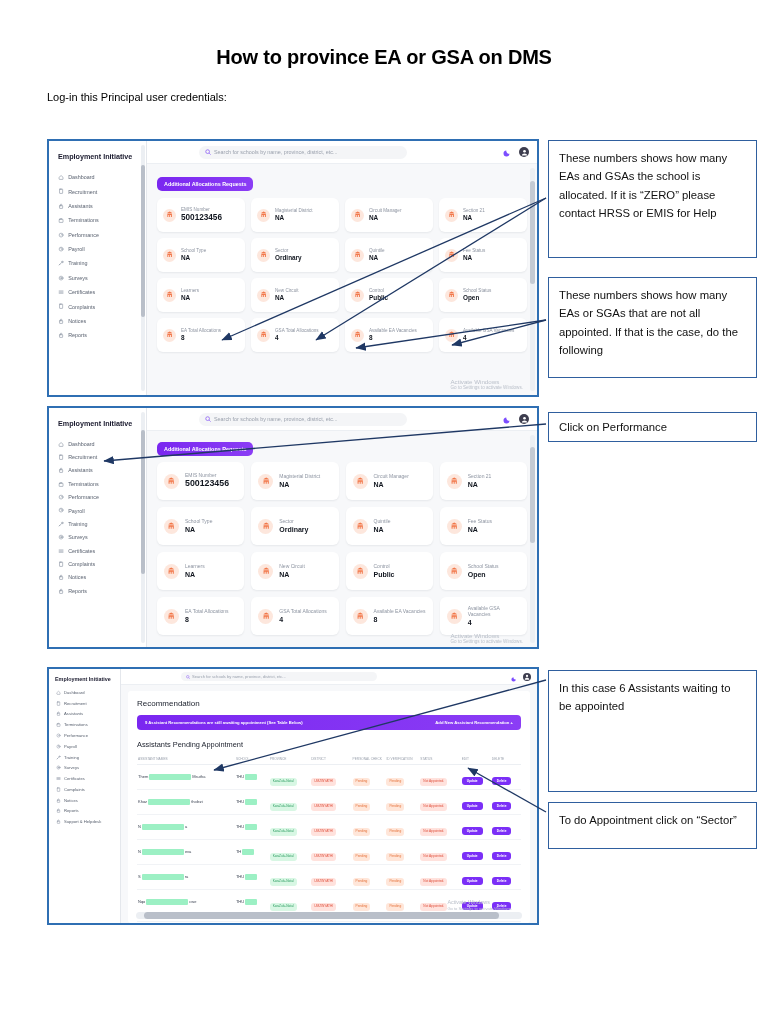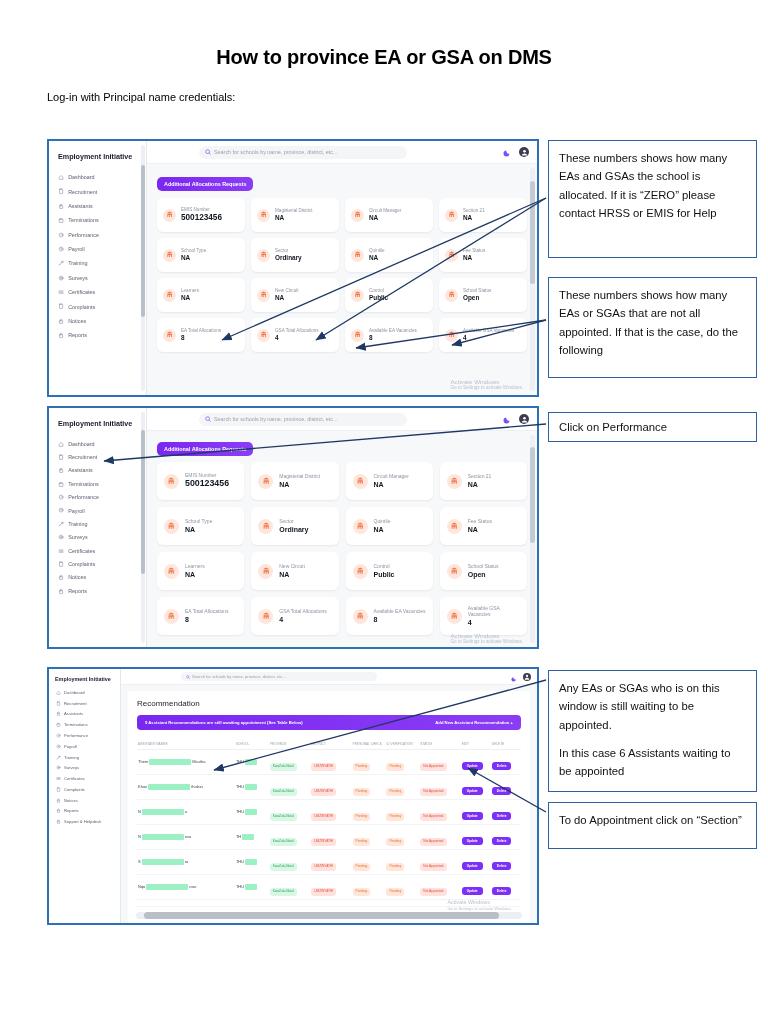--- a/index.html
+++ b/index.html
@@ -222,21 +222,21 @@
   .callout p { margin: 0; }
   .callout p + p { margin-top: 10px; }
 
   
   .arrows { position: absolute; inset: 0; pointer-events: none; z-index: 4; }
 </style>
 </head>
 <body>
 
 <div class="doc-title">How to province EA or GSA on DMS</div>
-<div class="doc-sub">Log-in with Principal name credentials:</div>
+<div class="doc-sub">Log-in this Principal user credentials:</div>
 
 <div class="panel" id="panel1" style="left:47px; top:139px; width:492px; height:258px;">
   <div class="app">
 
     <div class="sidebar" style="width:98px; padding:8px 0 0 0;">
       <div class="brand" style="font-size:7.2px; padding:3px 0 9px 9px;">Employment Initiative</div>
       <div id="p1nav">
           <div class="nav-item" style="font-size: 5.4px; padding: 4.1px 0px 4.1px 9px; gap: 4px;">
             <span class="nav-ico">
               <svg width="6.2" height="6.2" viewBox="0 0 16 16" fill="none" stroke="#8a93a3" stroke-width="1.6" stroke-linecap="round" stroke-linejoin="round">
@@ -1043,20 +1043,21 @@
           </span>
         </div>
       </div>
       <div class="content" style="padding:6px 7px 0 7px;">
         <div class="page-inner" style="padding:8px 9px 0 9px; border-radius:3px;">
           <div class="sec-title" style="font-size:8px; margin-bottom:7px;">Recommendation</div>
           <div class="banner" style="font-size:4.2px; padding:5px 8px; margin-bottom:10px;">
             <span>9 Assistant Recommendations are still awaiting appointment (See Table Below)</span>
             <span>Add New Assistant Recommendation +</span>
           </div>
+          <div class="sec-title" style="font-size:7.4px; margin-bottom:6px;">Assistants Pending Appointment</div>
           <table class="tbl">
             <colgroup>
               <col style="width:26%">
                 <col style="width:9%">
                 <col style="width:11%">
                 <col style="width:11%">
               <col style="width:9%">
                 <col style="width:9%">
                 <col style="width:11%">
                 <col style="width:8%">
@@ -1174,26 +1175,25 @@
 
 <div class="callout" style="left:548px; top:277px; width:209px; height:101px;">
   <p>These numbers shows how many EAs or SGAs that are not all appointed. If that is the case, do the following</p>
 </div>
 
 <div class="callout" style="left:548px; top:412px; width:209px; height:30px; display:flex; align-items:center;">
   <p>Click on Performance</p>
 </div>
 
 <div class="callout" style="left:548px; top:670px; width:209px; height:122px;">
-  <p>Any EAs or SGAs who is on this window is still waiting to be appointed.</p>
   <p>In this case 6 Assistants waiting to be appointed</p>
 </div>
 
 <div class="callout" style="left:548px; top:802px; width:209px; height:47px;">
-  <p>To do Appointment click on “Section”</p>
+  <p>To do Appointment click on “Sector”</p>
 </div>
 
 <svg class="arrows" width="768" height="1024">
   <defs>
     <marker id="ah" markerWidth="9" markerHeight="9" refX="7.5" refY="3.2" orient="auto">
       <path d="M0,0 L8,3.2 L0,6.4 z" fill="#1f3864"></path>
     </marker>
   </defs>
 
   <line x1="546" y1="198" x2="222" y2="340" stroke="#1f3864" stroke-width="1.3" marker-end="url(#ah)"></line>

